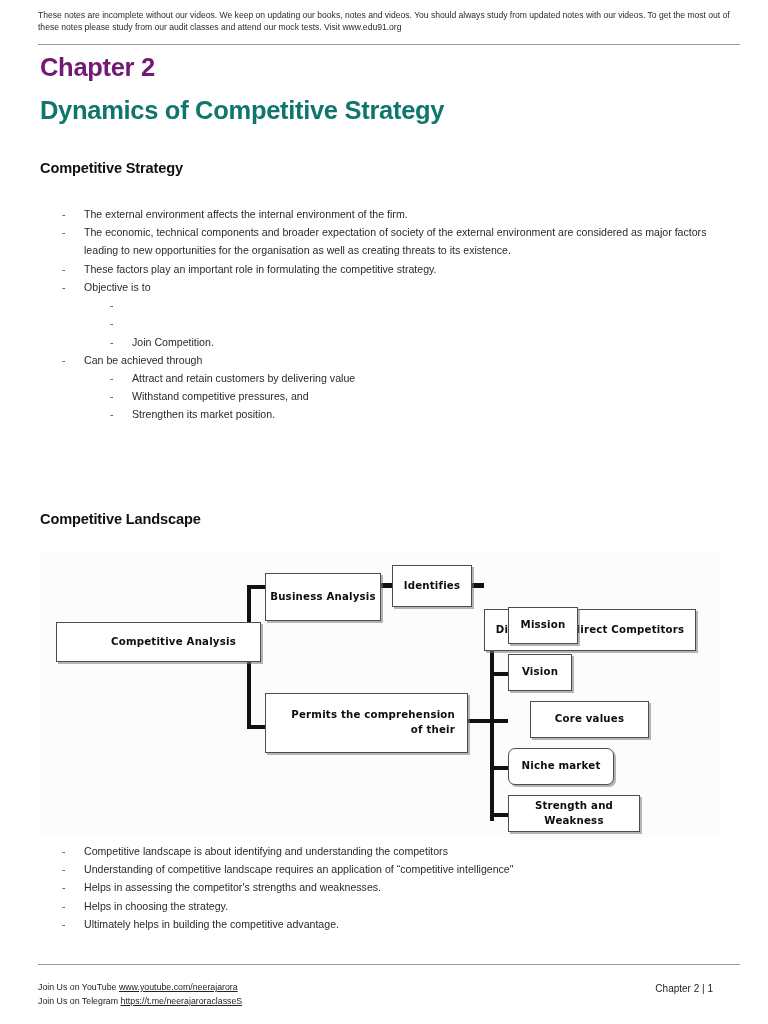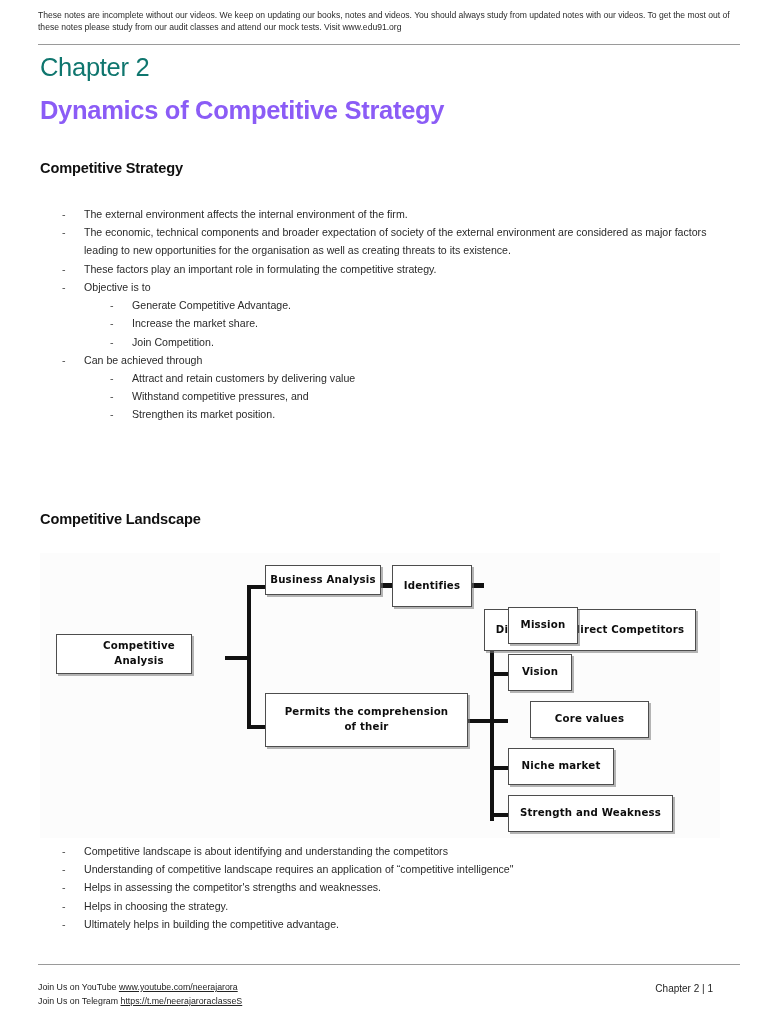--- a/index.html
+++ b/index.html
@@ -43,32 +43,32 @@
     height: 1px;
     background: #9a9a9a;
   }
 
   
   .chapter-num {
     position: absolute;
     left: 40px;
     top: 53px;
     font-size: 25.5px;
-    font-weight: normal;
+    font-weight: bold;
     letter-spacing: -0.3px;
-    color: #0f766e;
+    color: #701a75;
   }
   .chapter-title {
     position: absolute;
     left: 40px;
     top: 96px;
     font-size: 25.5px;
     font-weight: bold;
     letter-spacing: -0.3px;
-    color: #8b5cf6;
+    color: #0f766e;
   }
   .h2 {
     position: absolute;
     left: 40px;
     font-size: 14.6px;
     font-weight: bold;
     letter-spacing: -0.15px;
     color: #111111;
   }
   .h2-strategy { top: 160px; }
@@ -205,25 +205,23 @@
     <div class="li">
         <span class="dash">-</span>
         <span class="txt">These factors play an important role in formulating the competitive strategy.</span>
       </div>
     <div class="li">
         <span class="dash">-</span>
         <span class="txt">Objective is to</span>
       </div>
     <div class="li lvl2">
         <span class="dash">-</span>
-        <span class="txt">Generate Competitive Advantage.</span>
-      </div>
-    <div class="li lvl2">
-        <span class="dash">-</span>
-        <span class="txt">Increase the market share.</span>
+      </div>
+    <div class="li lvl2">
+        <span class="dash">-</span>
       </div>
     <div class="li lvl2">
         <span class="dash">-</span>
         <span class="txt">Join Competition.</span>
       </div>
     <div class="li">
         <span class="dash">-</span>
         <span class="txt">Can be achieved through</span>
       </div>
     <div class="li lvl2">
@@ -255,35 +253,35 @@
     <div class="conn" style="left:432px; top:30px; width:12px; height:5px;"></div>
 
     <div class="conn" style="left:428px; top:166px; width:30px; height:4px;"></div>
     <div class="conn" style="left:450px; top:72px; width:4px; height:196px;"></div>
     <div class="conn" style="left:450px; top:72px;  width:18px; height:4px;"></div>
     <div class="conn" style="left:450px; top:119px; width:18px; height:4px;"></div>
     <div class="conn" style="left:450px; top:166px; width:18px; height:4px;"></div>
     <div class="conn" style="left:450px; top:213px; width:18px; height:4px;"></div>
     <div class="conn" style="left:450px; top:260px; width:18px; height:4px;"></div>
 
-    <div class="node" style="left:16px; top:81px; width:136px; height:40px;padding-left:30px;">Competitive Analysis</div>
-
-    <div class="node" style="left:225px; top:12px; width:116px; height:30px;">Business Analysis</div>
+    <div class="node" style="left:16px; top:69px; width:205px; height:40px;padding-left:30px;">Competitive Analysis</div>
+
+    <div class="node" style="left:225px; top:20px; width:116px; height:48px;">Business Analysis</div>
 
     <div class="node" style="left:352px; top:12px; width:80px; height:42px;">Identifies</div>
 
     <div class="node" style="left:444px; top:12px; width:212px; height:42px;margin-top:44px;">Direct and Indirect Competitors</div>
 
-    <div class="node" style="left:225px; top:140px; width:203px; height:54px; padding:12px 12px;">Permits the comprehension of their</div>
+    <div class="node" style="left:225px; top:140px; width:203px; height:60px; padding:12px 12px;text-align:right;">Permits the comprehension of their</div>
 
     <div class="node" style="left:468px; top:54px;  width:70px;  height:37px;">Mission</div>
     <div class="node" style="left:468px; top:101px; width:64px;  height:37px;">Vision</div>
     <div class="node" style="left:490px; top:148px; width:119px;  height:37px;">Core values</div>
-    <div class="node" style="left:468px; top:195px; width:106px; height:37px;">Niche market</div>
-    <div class="node" style="left:468px; top:242px; width:165px; height:37px;">Strength and Weakness</div>
+    <div class="node" style="left:468px; top:195px; width:106px; height:37px;border-radius:7px;">Niche market</div>
+    <div class="node" style="left:468px; top:242px; width:132px; height:37px;">Strength and Weakness</div>
   </div>
 
   <div class="list list-2">
     <div class="li">
         <span class="dash">-</span>
         <span class="txt">Competitive landscape is about identifying and understanding the competitors</span>
       </div>
     <div class="li">
         <span class="dash">-</span>
         <span class="txt">Understanding of competitive landscape requires an application of “competitive intelligence"</span>

